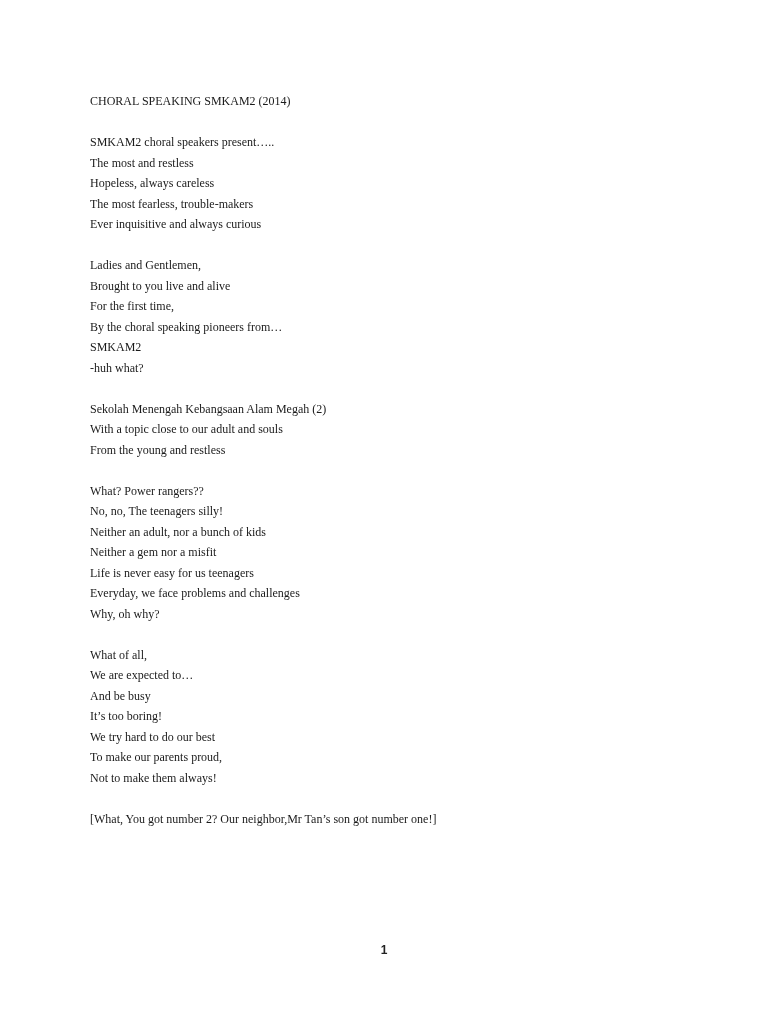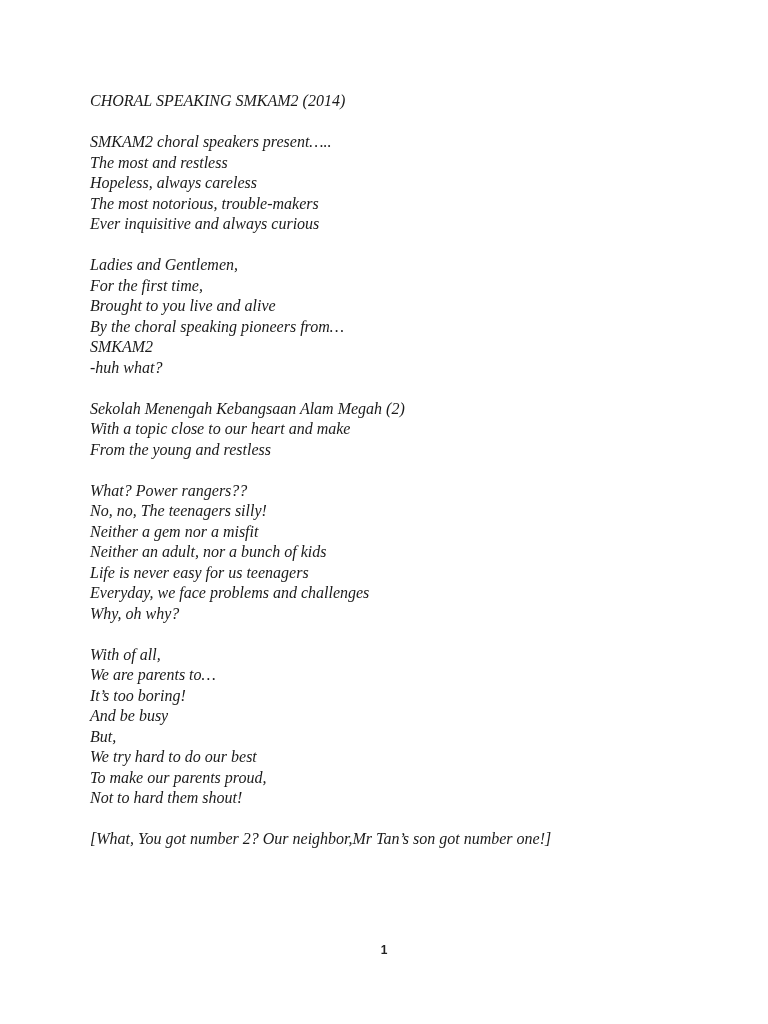--- a/index.html
+++ b/index.html
@@ -21,26 +21,25 @@
       width: 768px; height: 1024px;
       background: #ffffff;
     }
     .content {
       position: absolute;
       left: 90px;
       top: 91px;
       width: 620px;
     }
     .line {
-      font-size: 16px;
+      font-size: 12px;
       line-height: 20.5px;
       height: 20.5px;
       white-space: nowrap;
       margin: 0;
-      font-style: italic;
     }
     .blank {
       height: 20.5px;
     }
     .page-number {
       position: absolute;
       left: 0;
       width: 768px;
       top: 943px;
       text-align: center;
@@ -55,62 +54,61 @@
 
 <div class="page">
   <div class="content">
     <p class="line">CHORAL SPEAKING SMKAM2 (2014)</p>
     <div class="blank"></div>
 
     <div>
       <p class="line">SMKAM2 choral speakers present…..</p>
       <p class="line">The most and restless</p>
       <p class="line">Hopeless, always careless</p>
-      <p class="line">The most notorious, trouble-makers</p>
+      <p class="line">The most fearless, trouble-makers</p>
       <p class="line">Ever inquisitive and always curious</p>
     </div>
     <div class="blank"></div>
 
     <div>
       <p class="line">Ladies and Gentlemen,</p>
+      <p class="line">Brought to you live and alive</p>
       <p class="line">For the first time,</p>
-      <p class="line">Brought to you live and alive</p>
       <p class="line">By the choral speaking pioneers from…</p>
       <p class="line">SMKAM2</p>
       <p class="line">-huh what?</p>
     </div>
     <div class="blank"></div>
 
     <div>
       <p class="line">Sekolah Menengah Kebangsaan Alam Megah (2)</p>
-      <p class="line">With a topic close to our heart and make</p>
+      <p class="line">With a topic close to our adult and souls</p>
       <p class="line">From the young and restless</p>
     </div>
     <div class="blank"></div>
 
     <div>
       <p class="line">What? Power rangers??</p>
       <p class="line">No, no, The teenagers silly!</p>
+      <p class="line">Neither an adult, nor a bunch of kids</p>
       <p class="line">Neither a gem nor a misfit</p>
-      <p class="line">Neither an adult, nor a bunch of kids</p>
       <p class="line">Life is never easy for us teenagers</p>
       <p class="line">Everyday, we face problems and challenges</p>
       <p class="line">Why, oh why?</p>
     </div>
     <div class="blank"></div>
 
     <div>
-      <p class="line">With of all,</p>
-      <p class="line">We are parents to…</p>
+      <p class="line">What of all,</p>
+      <p class="line">We are expected to…</p>
+      <p class="line">And be busy</p>
       <p class="line">It’s too boring!</p>
-      <p class="line">And be busy</p>
-      <p class="line">But,</p>
       <p class="line">We try hard to do our best</p>
       <p class="line">To make our parents proud,</p>
-      <p class="line">Not to hard them shout!</p>
+      <p class="line">Not to make them always!</p>
     </div>
     <div class="blank"></div>
 
     <div>
       <p class="line">[What,  You got number 2? Our neighbor,Mr Tan’s son got number one!]</p>
     </div>
   </div>
 
   <div class="page-number">1</div>
 </div>

